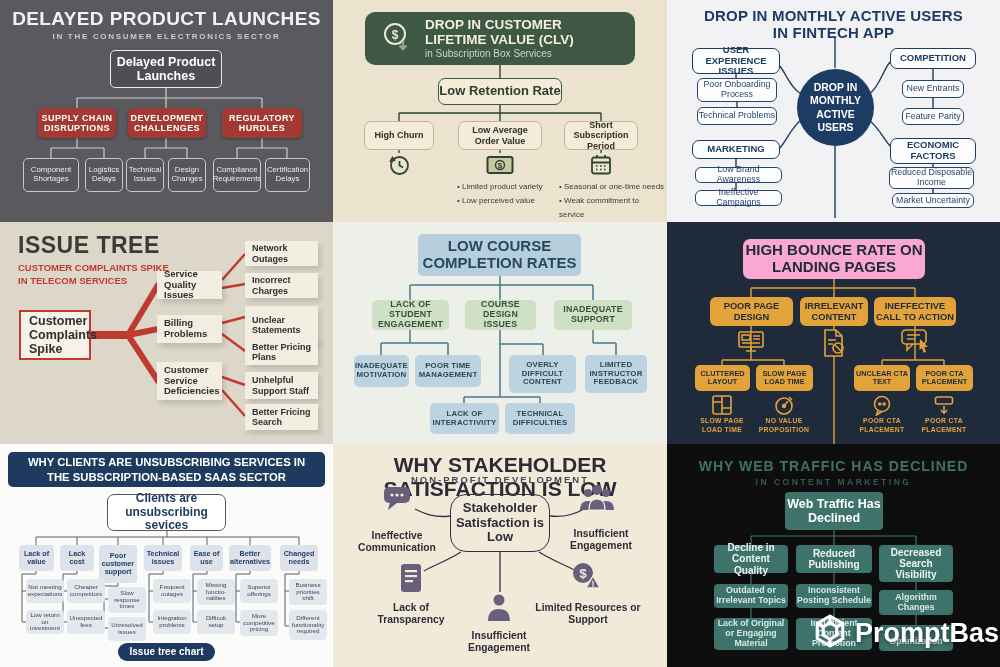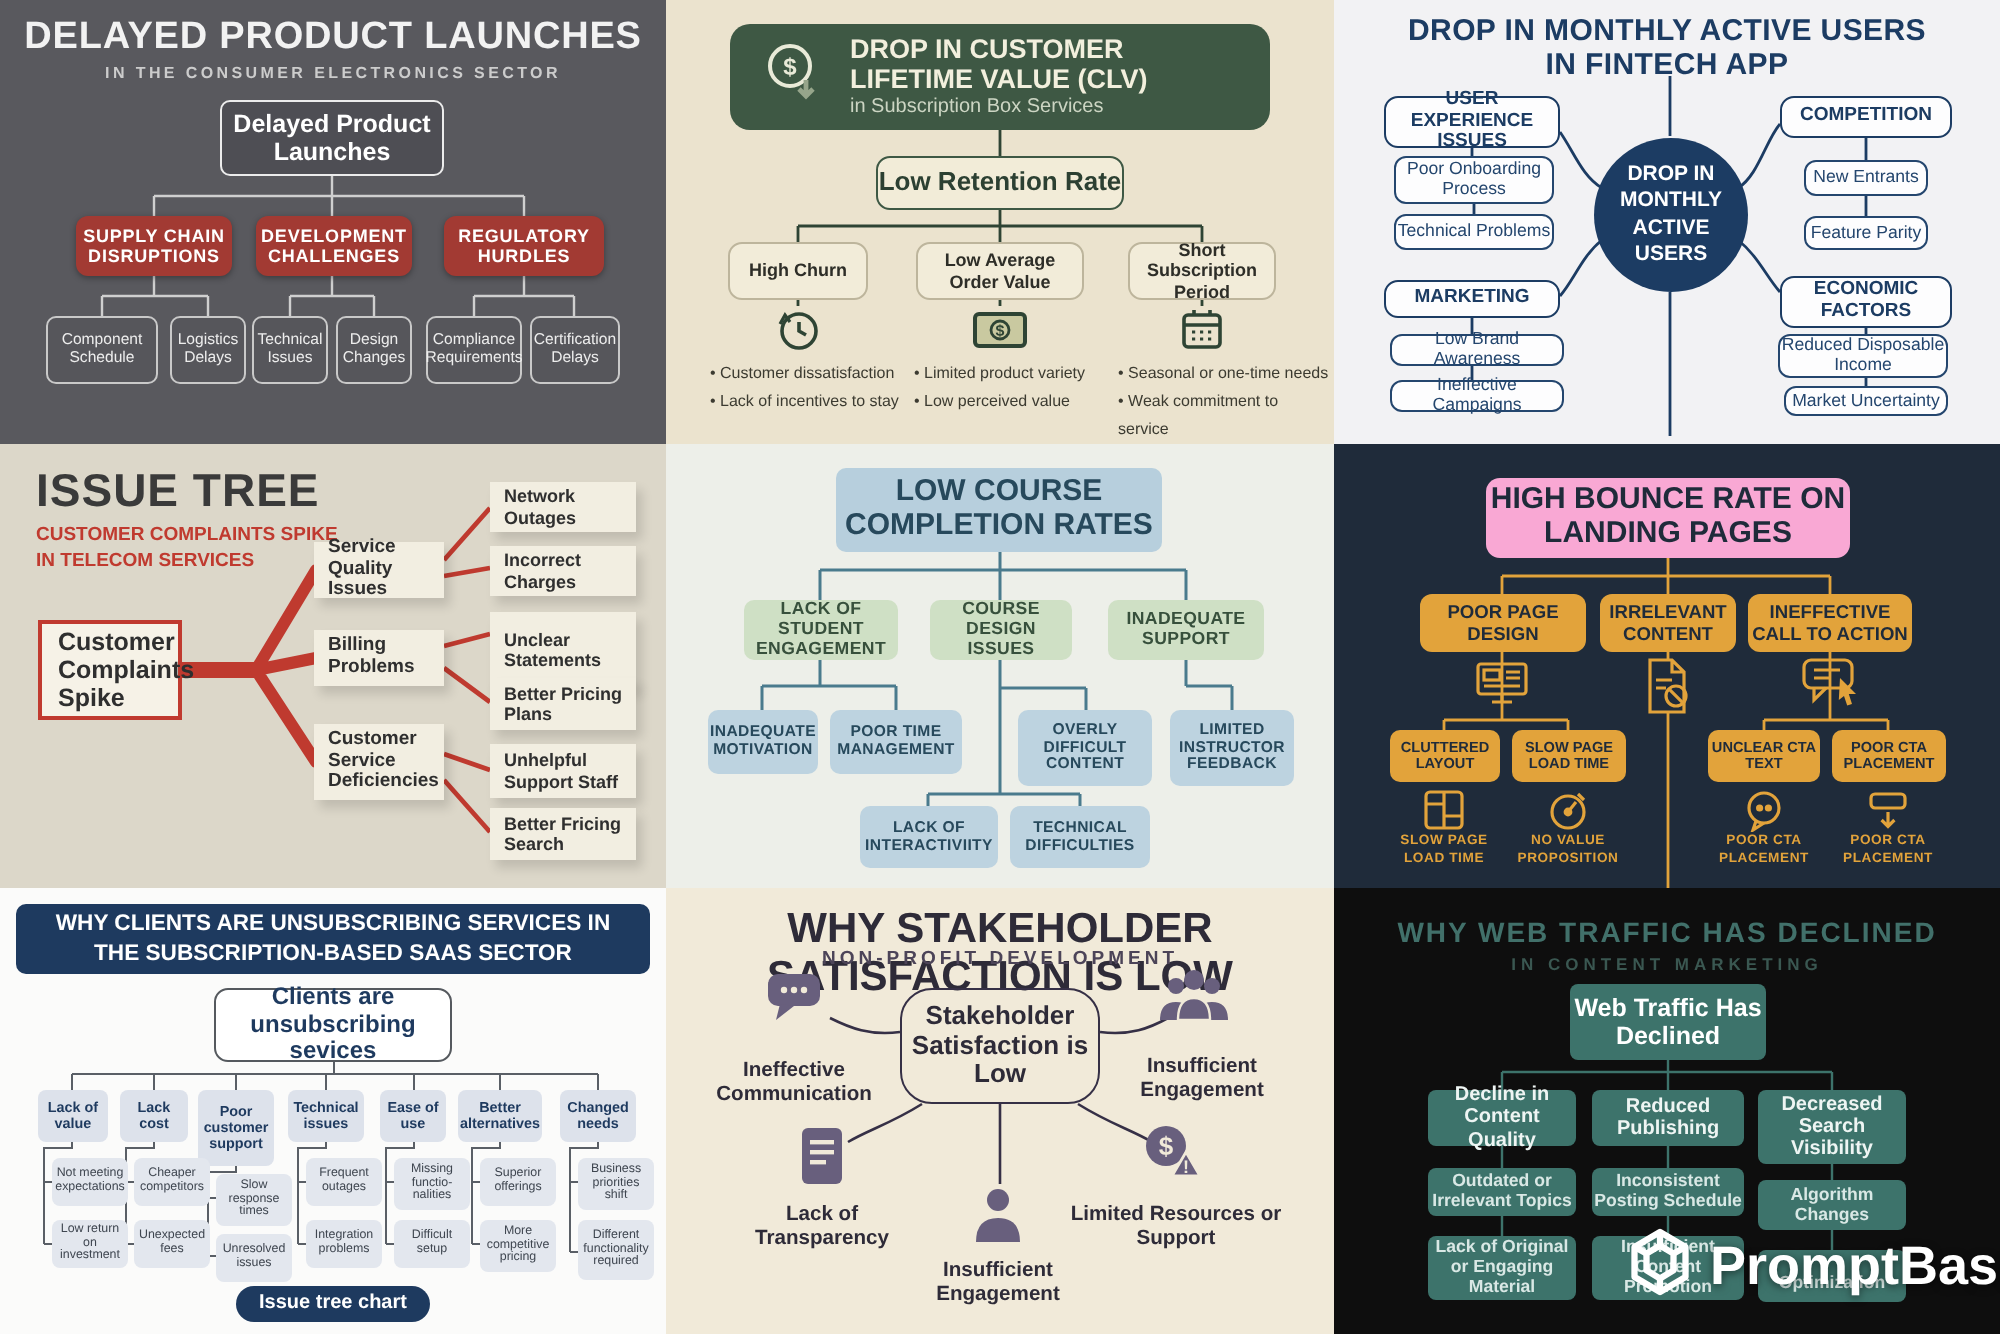--- a/index.html
+++ b/index.html
@@ -98,21 +98,21 @@
                M77 138 V148 M51 148 H104 M51 148 V158 M104 148 V158
                M166 138 V148 M145 148 H187 M145 148 V158 M187 148 V158
                M262 138 V148 M237 148 H287 M237 148 V158 M287 148 V158" stroke="#cfcfcf" stroke-width="1.2" fill="none"></path>
     </svg>
     <div class="ctr p1-title">DELAYED PRODUCT LAUNCHES</div>
     <div class="ctr p1-sub">IN THE CONSUMER ELECTRONICS SECTOR</div>
     <div class="bx p1-root" style="left:110px;top:50px;width:112px;height:38px">Delayed Product Launches</div>
     <div class="bx p1-red" style="left:38px;top:108px;width:78px;height:30px">SUPPLY CHAIN DISRUPTIONS</div>
     <div class="bx p1-red" style="left:128px;top:108px;width:78px;height:30px">DEVELOPMENT CHALLENGES</div>
     <div class="bx p1-red" style="left:222px;top:108px;width:80px;height:30px">REGULATORY HURDLES</div>
-    <div class="bx p1-leaf" style="left:23px;top:158px;width:56px;height:34px">Component Schedule</div>
+    <div class="bx p1-leaf" style="left:23px;top:158px;width:56px;height:34px">Component Shortages</div>
     <div class="bx p1-leaf" style="left:85px;top:158px;width:38px;height:34px">Logistics Delays</div>
     <div class="bx p1-leaf" style="left:126px;top:158px;width:38px;height:34px">Technical Issues</div>
     <div class="bx p1-leaf" style="left:168px;top:158px;width:38px;height:34px">Design Changes</div>
     <div class="bx p1-leaf" style="left:213px;top:158px;width:48px;height:34px">Compliance Requirements</div>
     <div class="bx p1-leaf" style="left:265px;top:158px;width:45px;height:34px">Certification Delays</div>
   </section>
 
   <section class="panel" id="p2">
     <svg class="ln" width="334" height="222">
       <path d="M167 65 V78 M167 105 V113 M66 113 H268 M66 113 V121 M167 113 V121 M268 113 V121
@@ -152,24 +152,20 @@
     </span>
     <span class="bx" style="left:256px;top:153px;width:24px;height:24px">
       <svg width="24" height="24" viewBox="0 0 24 24" fill="none" stroke="#2e4434" stroke-width="1.8">
         <rect x="3" y="4.5" width="18" height="16" rx="2"></rect>
           <path d="M3 9.5 H21 M8 2 V5 M16 2 V5"></path>
         <g stroke-width="1.6">
             <path d="M7 13 h1.6 M11 13 h1.6 M15 13 h1.6 M7 16.5 h1.6 M11 16.5 h1.6 M15 16.5 h1.6"></path>
           </g>
       </svg>
     </span>
-    <div class="p2-bul" style="left:22px;top:180px;width:102px">
-      <div>Customer dissatisfaction</div>
-      <div>Lack of incentives to stay</div>
-    </div>
     <div class="p2-bul" style="left:124px;top:180px;width:102px">
       <div>Limited product variety</div>
       <div>Low perceived value</div>
     </div>
     <div class="p2-bul" style="left:226px;top:180px;width:106px">
       <div>Seasonal or one-time needs</div>
       <div>Weak commitment to service</div>
     </div>
   </section>
 

